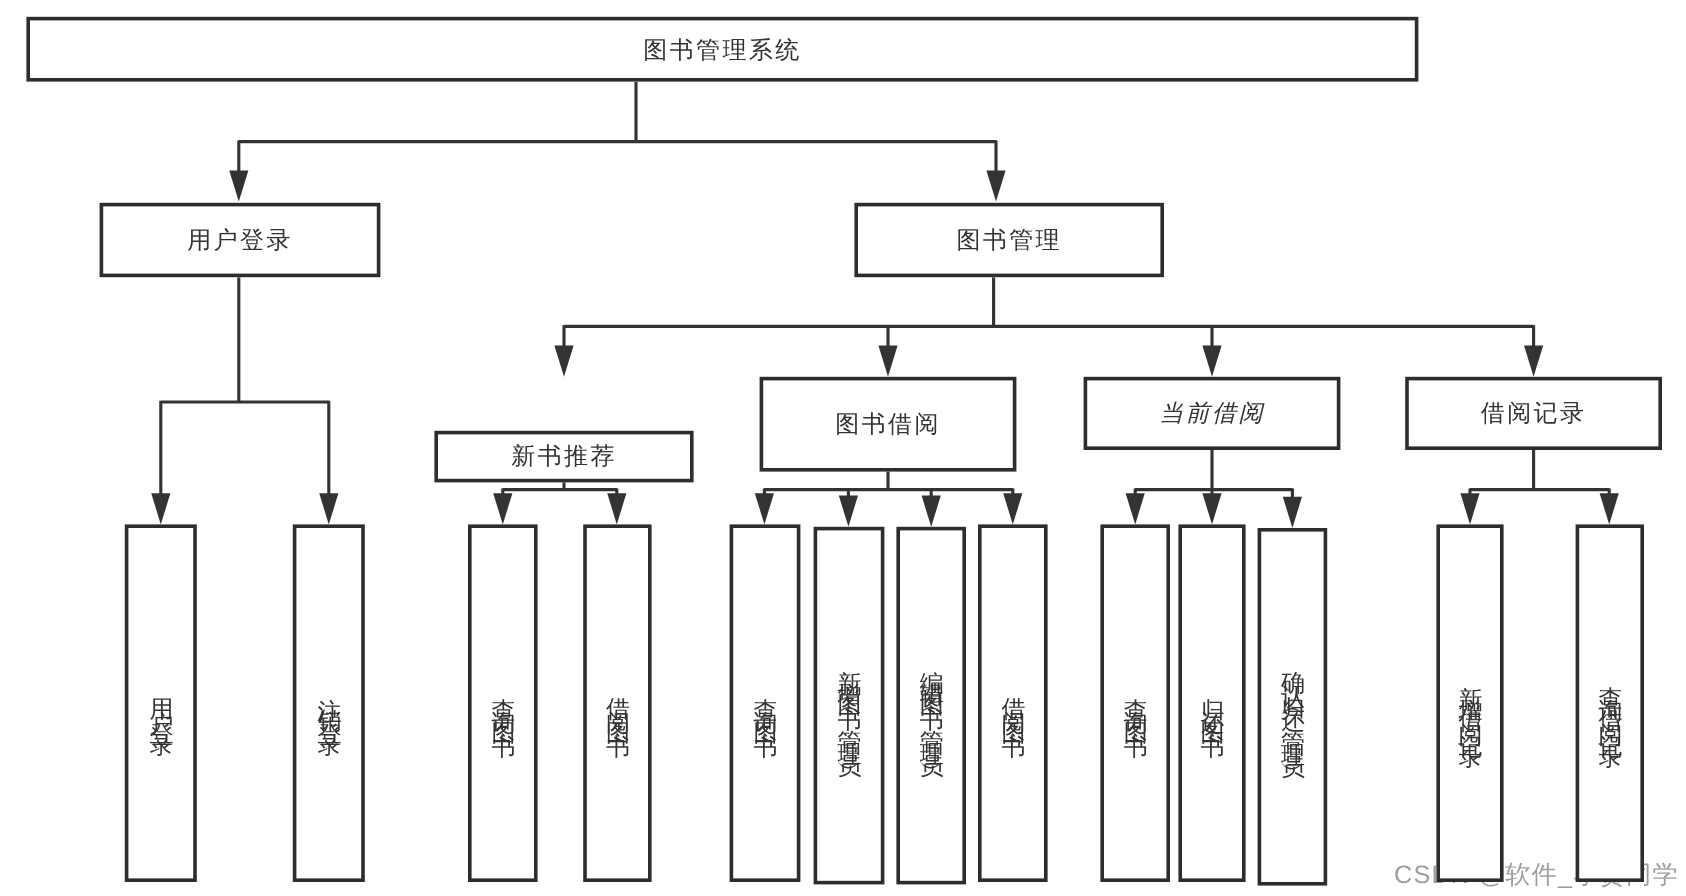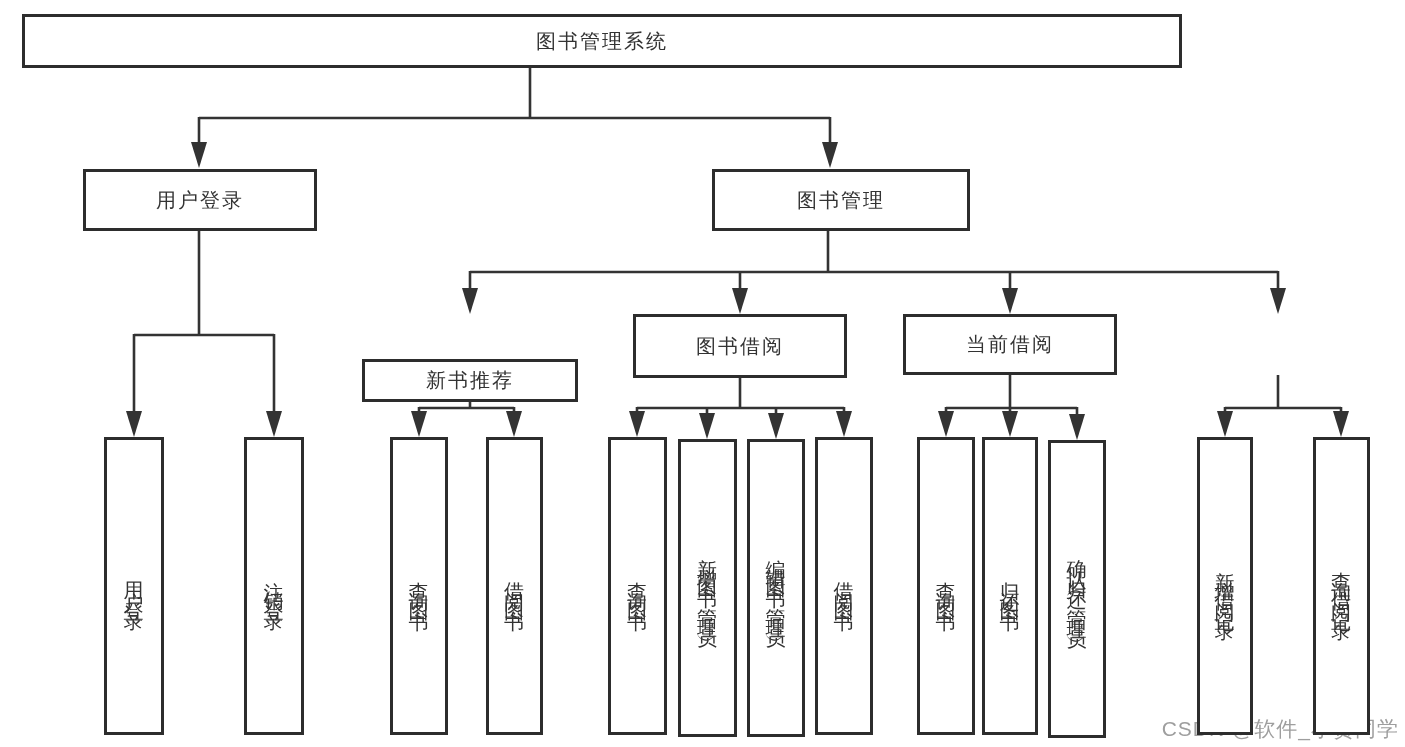--- a/index.html
+++ b/index.html
@@ -111,25 +111,28 @@
     </div>
     <div class="node h" style="left: 83px; top: 169px; width: 234px; height: 62px; border-color: rgb(45, 45, 45); background: rgb(255, 255, 255);">
       <span class="lbl" style="color: rgb(51, 51, 51);">用户登录</span>
     </div>
     <div class="node h" style="left: 712px; top: 169px; width: 258px; height: 62px; border-color: rgb(45, 45, 45); background: rgb(255, 255, 255);">
       <span class="lbl" style="color: rgb(51, 51, 51);">图书管理</span>
     </div>
     <div class="node h" style="left: 362px; top: 314px; width: 216px; height: 43px; border-color: rgb(45, 45, 45); background: rgb(255, 255, 255); margin-top: 45px;">
       <span class="lbl" style="color: rgb(51, 51, 51);">新书推荐</span>
     </div>
-    <div class="node h" style="left: 633px; top: 314px; width: 214px; height: 64px; border-color: rgb(45, 45, 45); background: rgb(255, 255, 255); justify-content: center;">
+    <div class="node h" style="left: 633px; top: 314px; width: 214px; height: 79px; border-color: rgb(45, 45, 45); background: rgb(255, 255, 255); justify-content: center;">
       <span class="lbl" style="color: rgb(51, 51, 51);">图书借阅</span>
     </div>
     <div class="node h" style="left: 903px; top: 314px; width: 214px; height: 61px; border-color: rgb(45, 45, 45); background: rgb(255, 255, 255);">
-      <span class="lbl" style="color: rgb(51, 51, 51);">当前借阅</span>
+      <span class="lbl" style="color: rgb(51, 51, 51); font-style: italic;">当前借阅</span>
+    </div>
+    <div class="node h" style="left: 1171px; top: 314px; width: 214px; height: 61px; border-color: rgb(45, 45, 45); background: rgb(255, 255, 255);">
+      <span class="lbl" style="color: rgb(51, 51, 51);">借阅记录</span>
     </div>
     <div class="node v" style="left: 104px; top: 437px; width: 60px; height: 298px; border-color: rgb(45, 45, 45); background: rgb(255, 255, 255);">
       <span class="lbl" style="color: rgb(51, 51, 51);">用户登录</span>
     </div>
     <div class="node v" style="left: 244px; top: 437px; width: 60px; height: 298px; border-color: rgb(45, 45, 45); background: rgb(255, 255, 255);">
       <span class="lbl" style="color: rgb(51, 51, 51);">注销登录</span>
     </div>
     <div class="node v" style="left: 390px; top: 437px; width: 58px; height: 298px; border-color: rgb(45, 45, 45); background: rgb(255, 255, 255);">
       <span class="lbl" style="color: rgb(51, 51, 51);">查询图书</span>
     </div>

